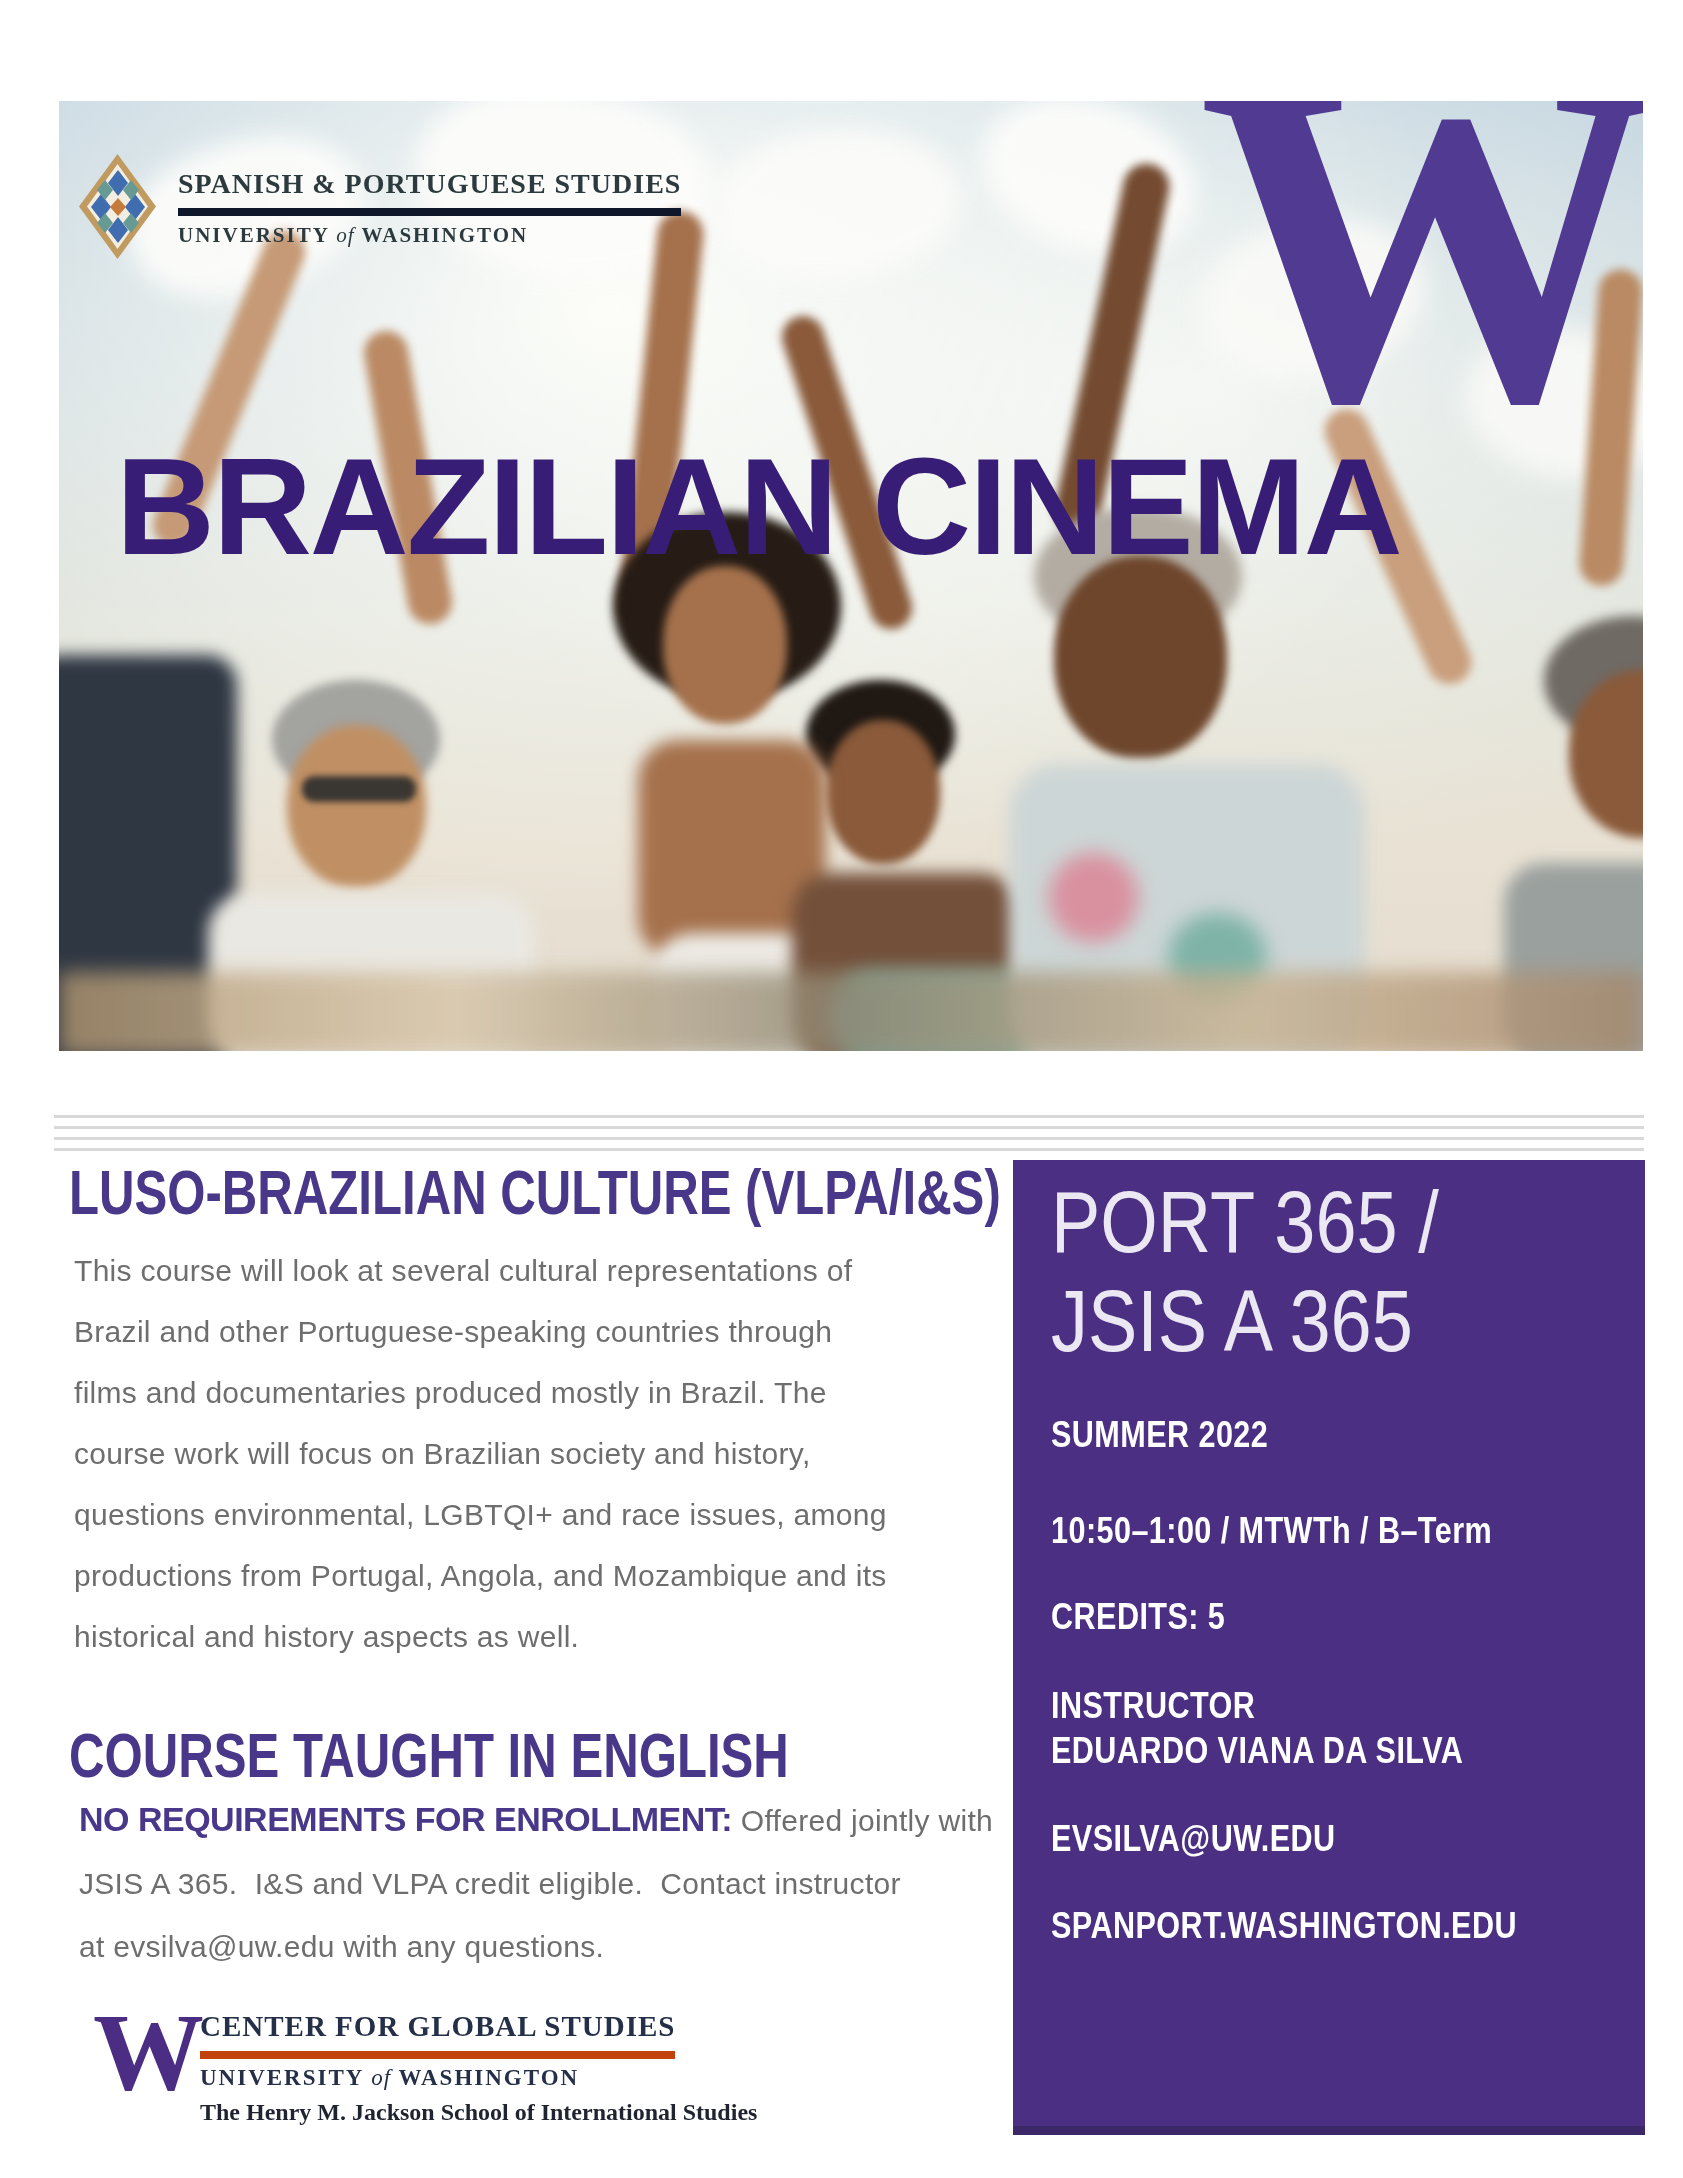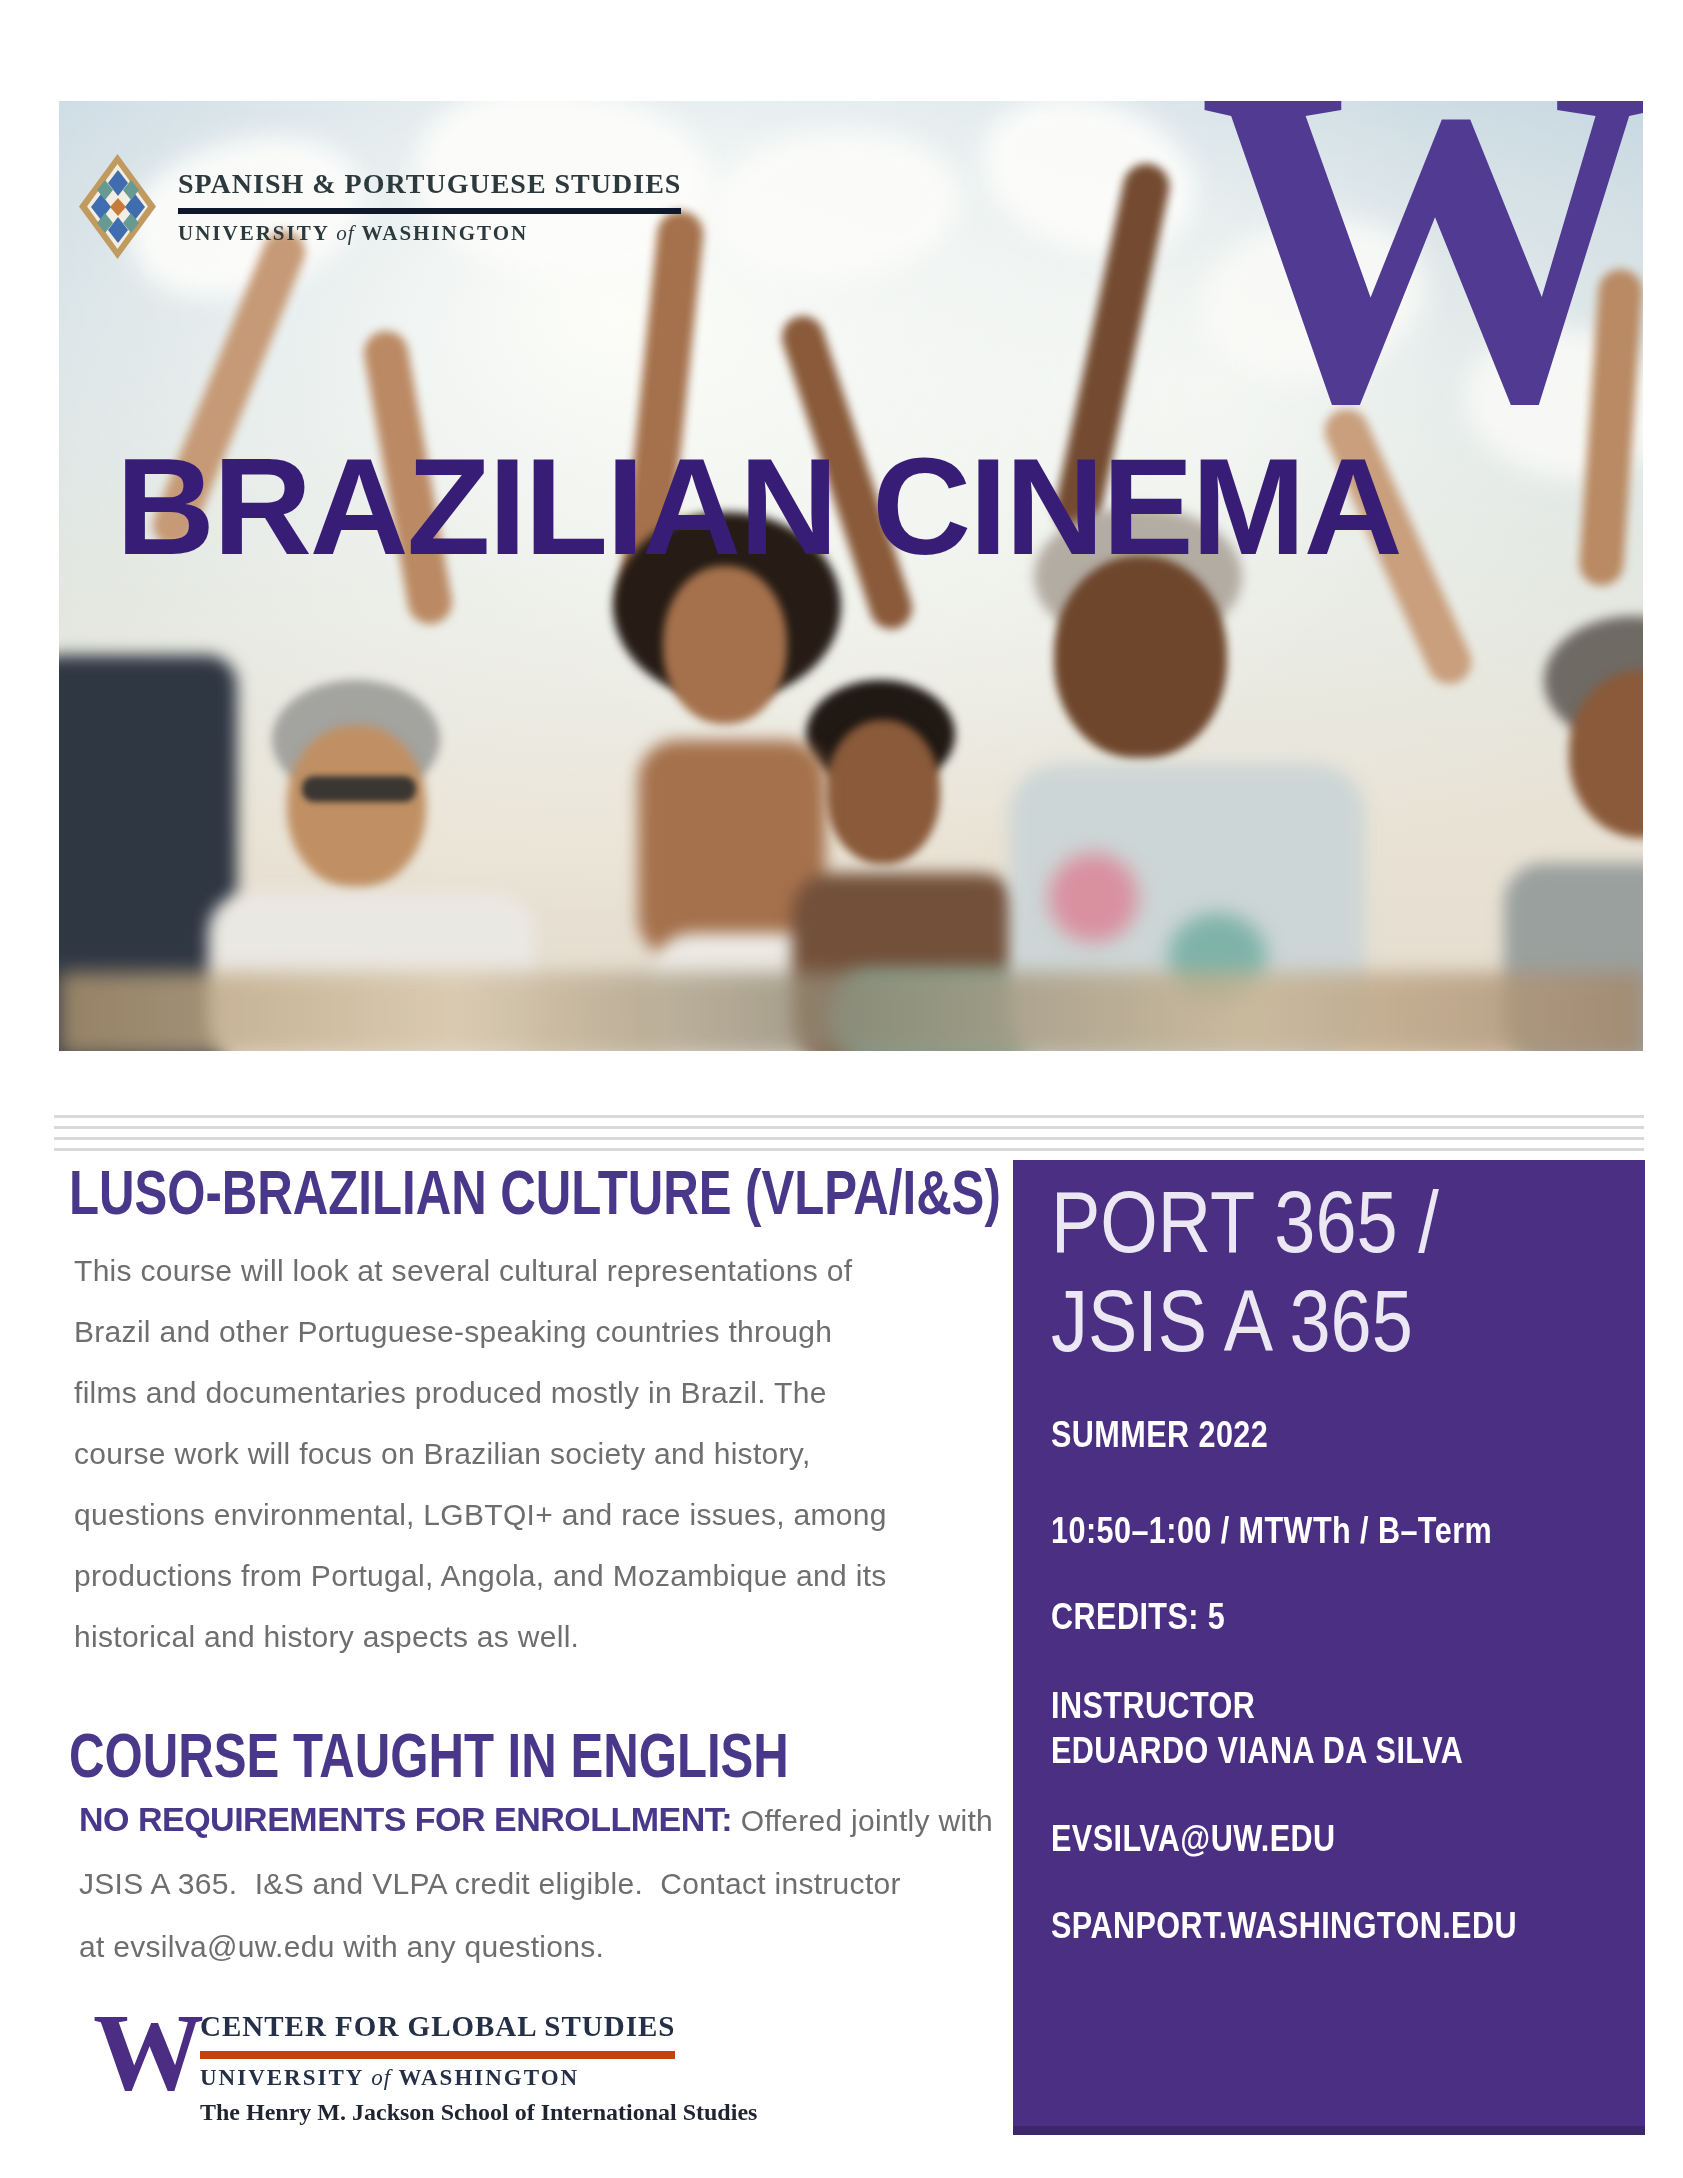--- a/index.html
+++ b/index.html
@@ -36,21 +36,21 @@
   .dm{position:absolute;clip-path:polygon(50% 0,100% 50%,50% 100%,0 50%);}
   .dm.outer{left:0;top:0;width:77px;height:105px;background:#c19a5f;}
   .dm.inner{left:8px;top:10px;width:61px;height:85px;background:#f3eee2;}
   .dm.b{width:20px;height:26px;background:#3f6db0;}
   .dm.t{width:16px;height:20px;background:#679a93;}
   .dm.core{left:31px;top:44px;width:16px;height:18px;background:#c77b3b;}
   .dept-text{margin-left:22px;padding-top:14px;}
   .dept-title{
     display:inline-block;font-family:"Liberation Serif", serif;font-weight:700;
     font-size:28px;letter-spacing:1px;color:#2c3a3e;
-    border-bottom:6px solid #0f172a;padding-bottom:8px;white-space:pre;
+    border-bottom:8px solid #0f172a;padding-bottom:8px;white-space:pre;
   }
   .dept-univ{
     margin-top:7px;font-family:"Liberation Serif", serif;font-weight:700;
     font-size:21px;letter-spacing:2px;color:#2c3a3e;white-space:pre;
   }
   .of-italic{font-style:italic;font-weight:400;text-transform:lowercase;letter-spacing:1px;text-align:right;}
   
   .caption{position:absolute;left:57px;top:1069px;display:flex;align-items:center;}
   .tri{width:0;height:0;border-left:23px solid transparent;border-right:23px solid transparent;
        border-bottom:35px solid #b68d5e;margin-right:16px;}

